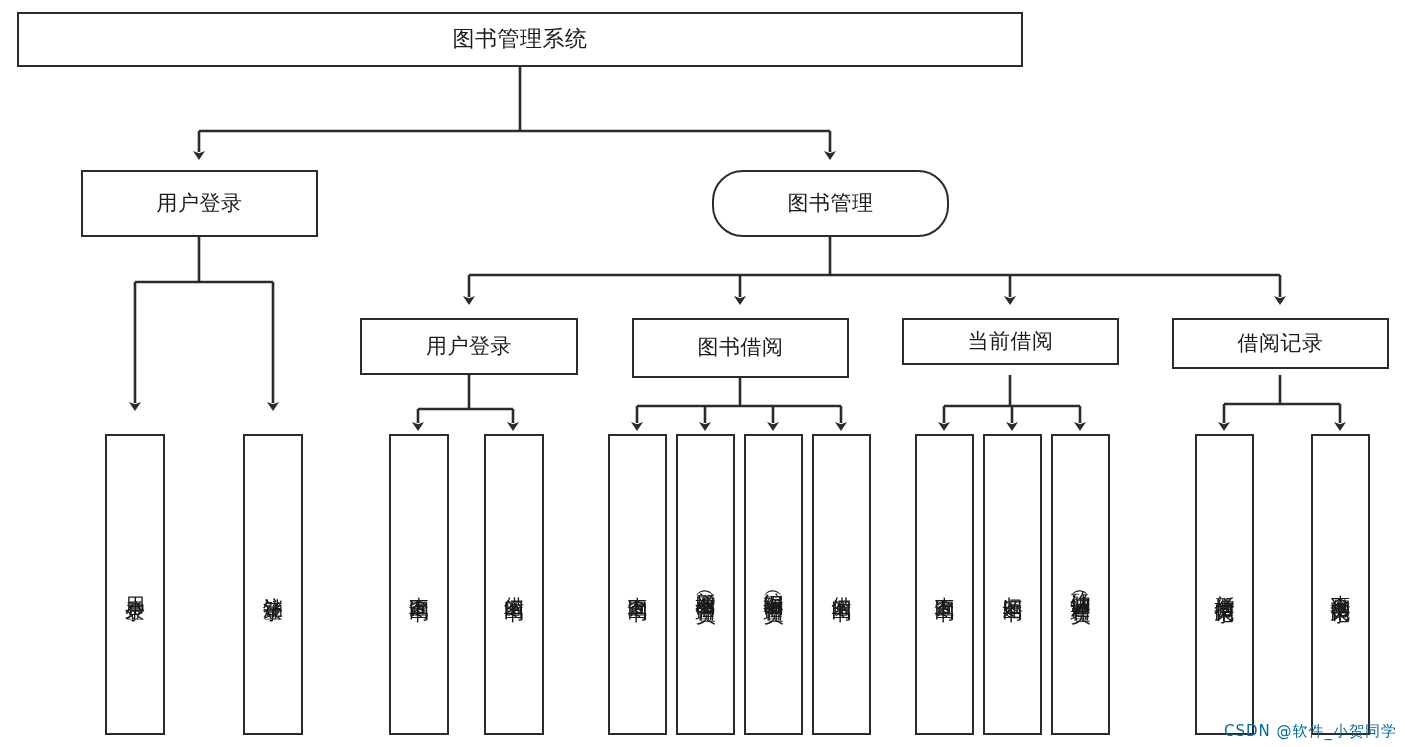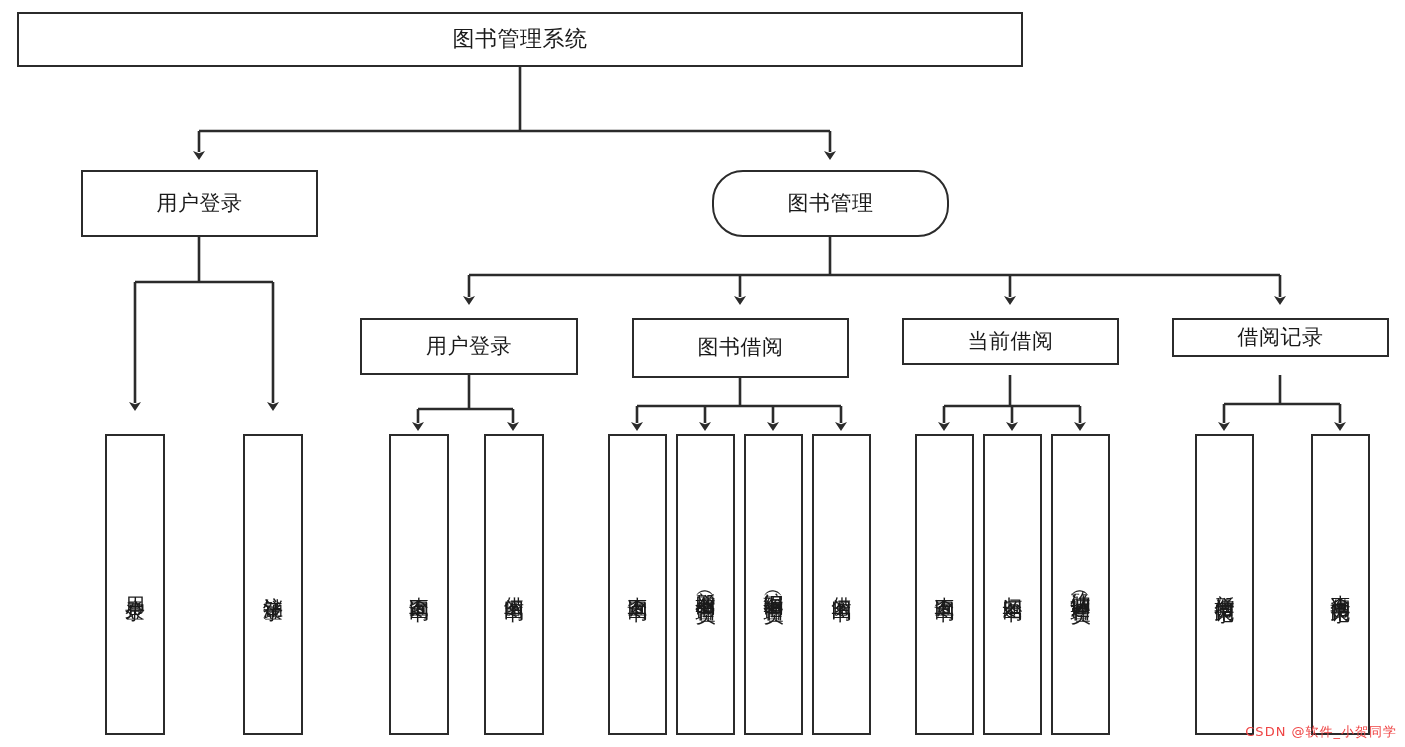--- a/index.html
+++ b/index.html
@@ -50,22 +50,22 @@
   .node.vert .vlabel{
     writing-mode:vertical-rl;
     text-orientation:upright;
     display:block;
     white-space:nowrap;
   }
   .watermark{
     position:absolute;
     right:8px;
     bottom:6px;
-    font-size:13px;
-    color:#ef4444;
+    font-size:15px;
+    color:#0369a1;
     letter-spacing:1px;
     white-space:nowrap;
     user-select:none;
   }
 </style>
 </head>
 <body>
 
 <div id="canvas">
 
@@ -120,21 +120,21 @@
   </svg>
 
   <div class="node root horiz" style="left:17px;top:12px;width:1006px;height:55px;">图书管理系统</div>
 
   <div class="node horiz" style="left:81px;top:170px;width:237px;height:67px;">用户登录</div>
   <div class="node horiz" style="left:712px;top:170px;width:237px;height:67px;border-radius:31px;">图书管理</div>
 
   <div class="node horiz" style="left:360px;top:318px;width:218px;height:57px;">用户登录</div>
   <div class="node horiz" style="left:632px;top:318px;width:217px;height:60px;">图书借阅</div>
   <div class="node horiz" style="left:902px;top:318px;width:217px;height:47px;">当前借阅</div>
-  <div class="node horiz" style="left:1172px;top:318px;width:217px;height:39px;">借阅记录</div>
+  <div class="node horiz" style="left:1172px;top:318px;width:217px;height:51px;">借阅记录</div>
 
   <div class="node vert" style="left:105px;top:434px;width:60px;height:301px;">
     <span class="vlabel">用户登录</span>
   </div>
   <div class="node vert" style="left:243px;top:434px;width:60px;height:301px;">
     <span class="vlabel">注销登录</span>
   </div>
 
   <div class="node vert" style="left:389px;top:434px;width:60px;height:301px;">
     <span class="vlabel">查询图书</span>

